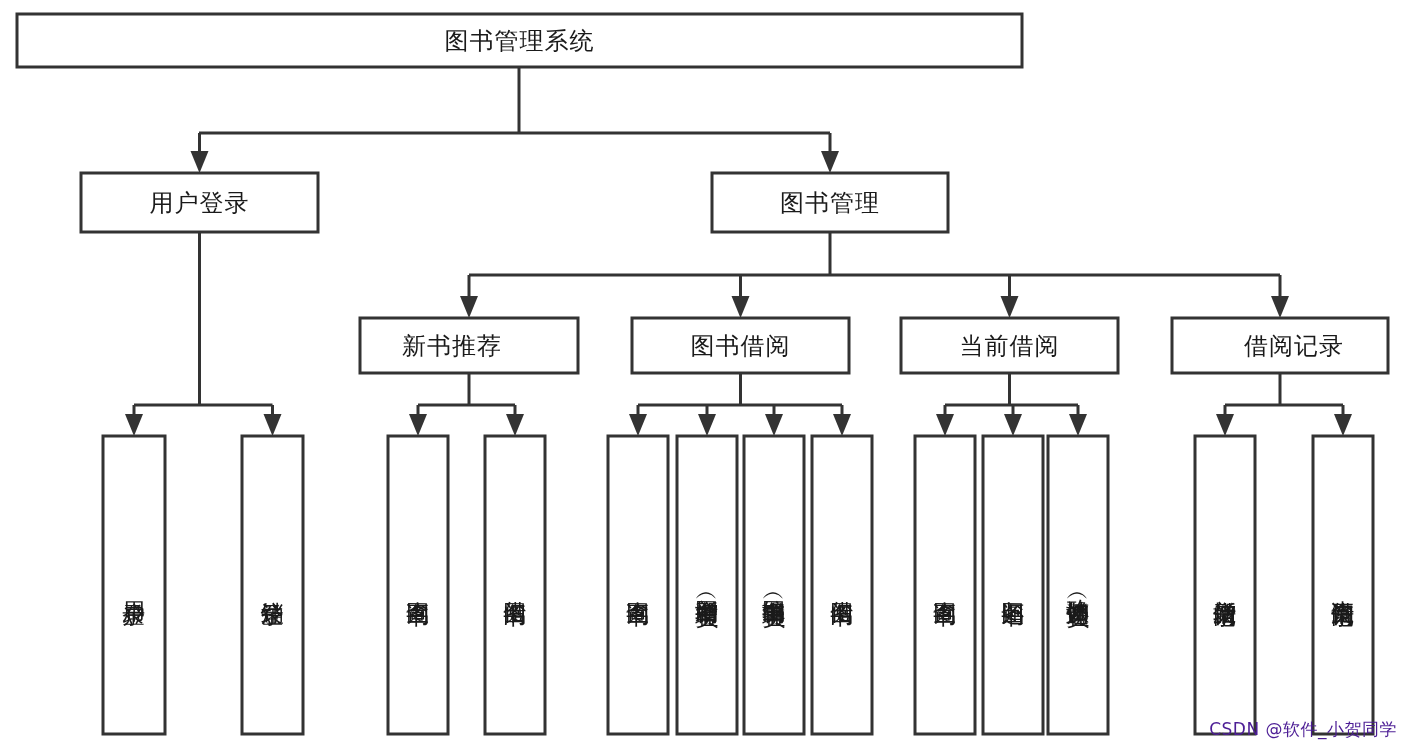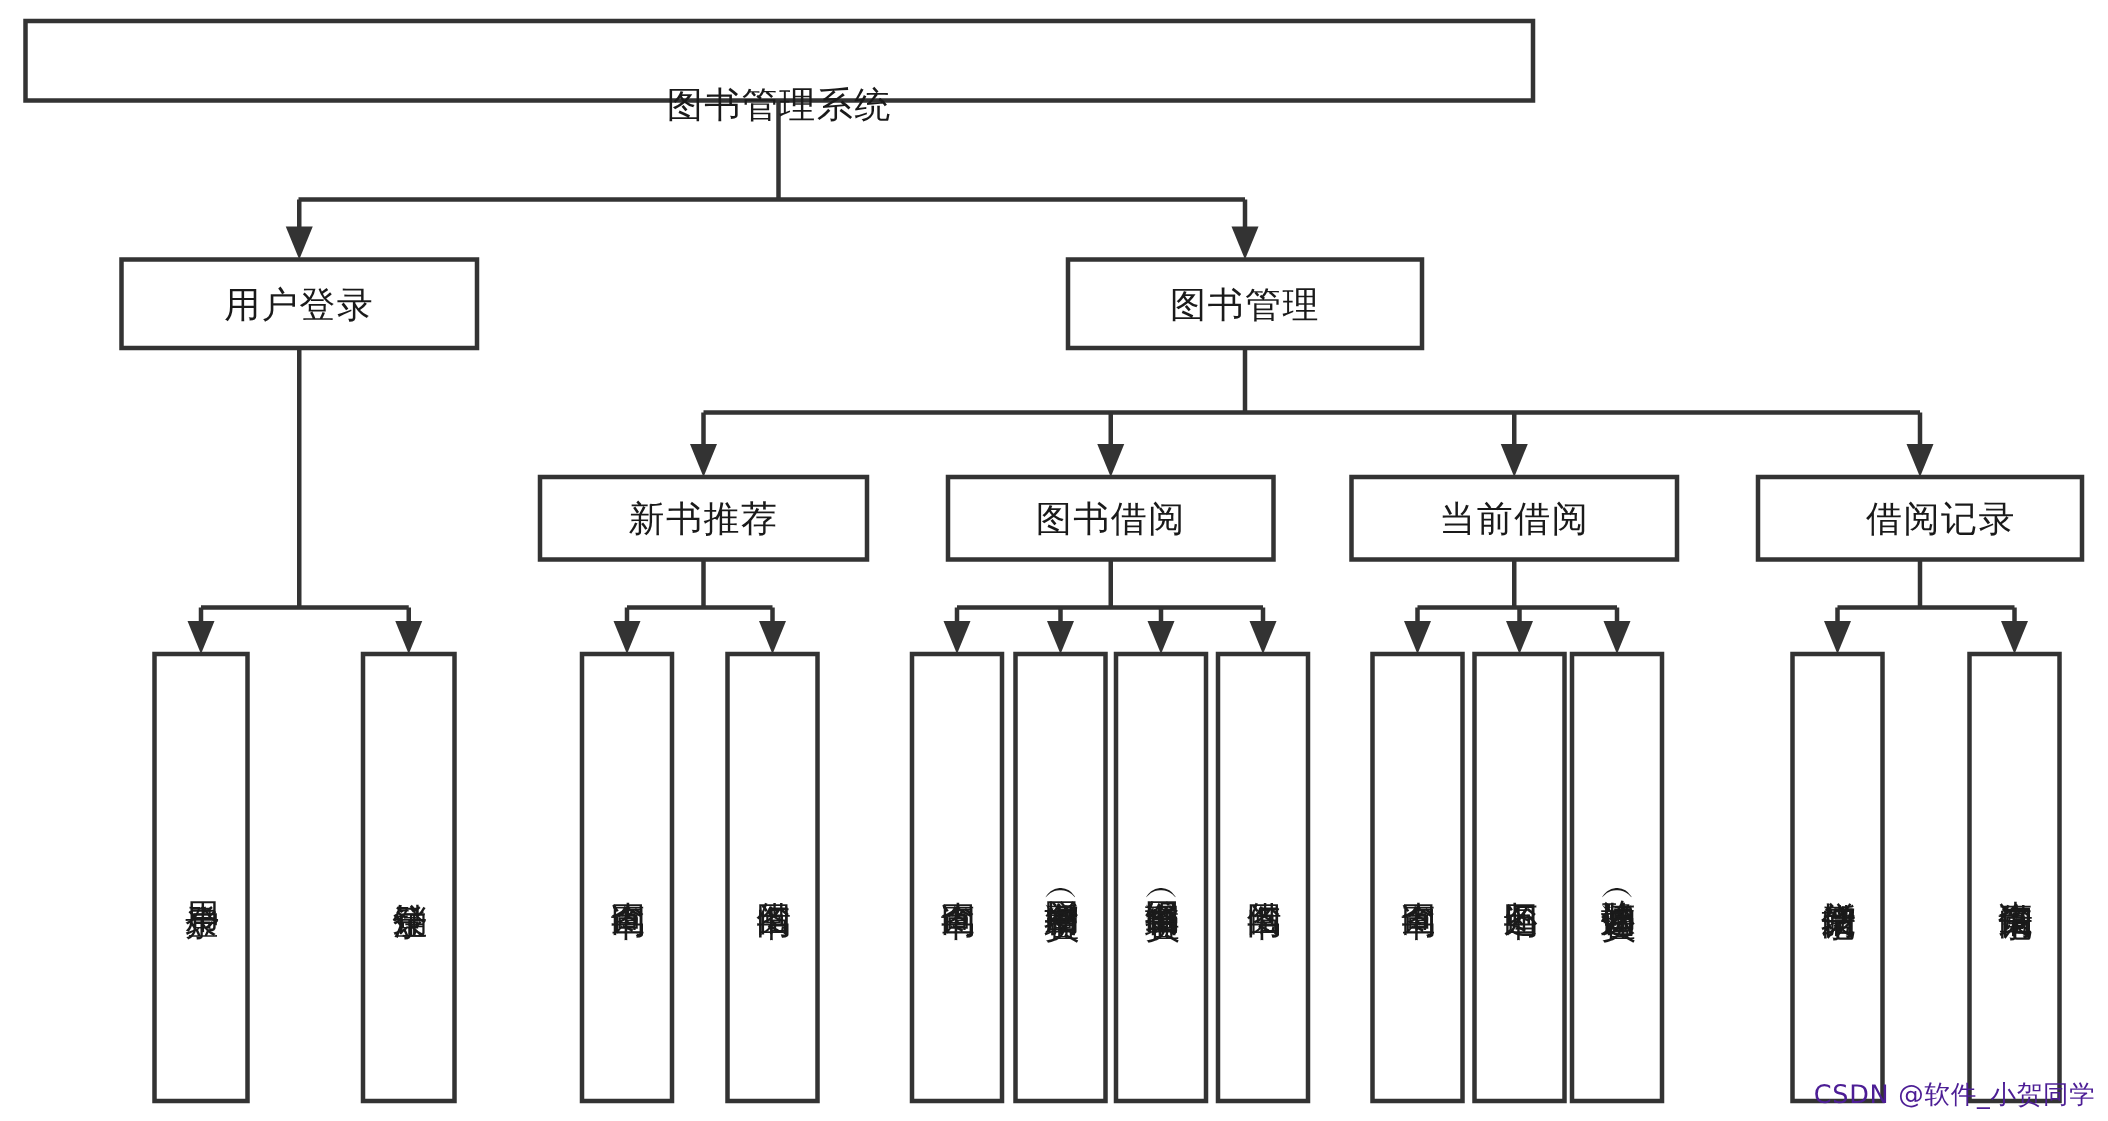--- a/index.html
+++ b/index.html
@@ -160,24 +160,24 @@
         <rect x="812" y="436" width="60" height="298" class="node-rect"></rect>
         <rect x="915" y="436" width="60" height="298" class="node-rect"></rect>
         <rect x="983" y="436" width="60" height="298" class="node-rect"></rect>
         <rect x="1048" y="436" width="60" height="298" class="node-rect"></rect>
         <rect x="1195" y="436" width="60" height="298" class="node-rect"></rect>
         <rect x="1313" y="436" width="60" height="298" class="node-rect"></rect>
       </g>
   </svg>
 
   <div id="label-layer">
-      <div class="hlabel-box" style="left: 17px; top: 14px; width: 1005px; height: 53px; margin-top: 29px;">图书管理系统</div>
+      <div class="hlabel-box" style="left: 17px; top: 14px; width: 1005px; height: 53px;">图书管理系统</div>
       <div class="hlabel-box" style="left: 81px; top: 173px; width: 237px; height: 59px;">用户登录</div>
       <div class="hlabel-box" style="left: 712px; top: 173px; width: 236px; height: 59px;">图书管理</div>
-      <div class="hlabel-box" style="left: 360px; top: 318px; width: 218px; height: 55px;">新书推荐</div>
+      <div class="hlabel-box" style="left: 343px; top: 318px; width: 218px; height: 55px;">新书推荐</div>
       <div class="hlabel-box" style="left: 632px; top: 318px; width: 217px; height: 55px; border-radius: 26px;">图书借阅</div>
       <div class="hlabel-box" style="left: 901px; top: 318px; width: 217px; height: 55px; border-radius: 18px;">当前借阅</div>
       <div class="hlabel-box" style="left: 1200px; top: 318px; width: 188px; height: 55px;">借阅记录</div>
       <div class="vlabel-box" style="left: 103px; top: 436px; width: 62px; height: 298px;">用户登录</div>
       <div class="vlabel-box" style="left: 242px; top: 436px; width: 61px; height: 298px;">注销登录</div>
       <div class="vlabel-box" style="left: 388px; top: 436px; width: 60px; height: 298px;">查询图书</div>
       <div class="vlabel-box" style="left: 485px; top: 436px; width: 60px; height: 298px;">借阅图书</div>
       <div class="vlabel-box" style="left: 608px; top: 436px; width: 60px; height: 298px;">查询图书</div>
       <div class="vlabel-box" style="left: 677px; top: 436px; width: 60px; height: 298px;">新增图书（管理员）</div>
       <div class="vlabel-box" style="left: 744px; top: 436px; width: 60px; height: 298px;">编辑图书（管理员）</div>

